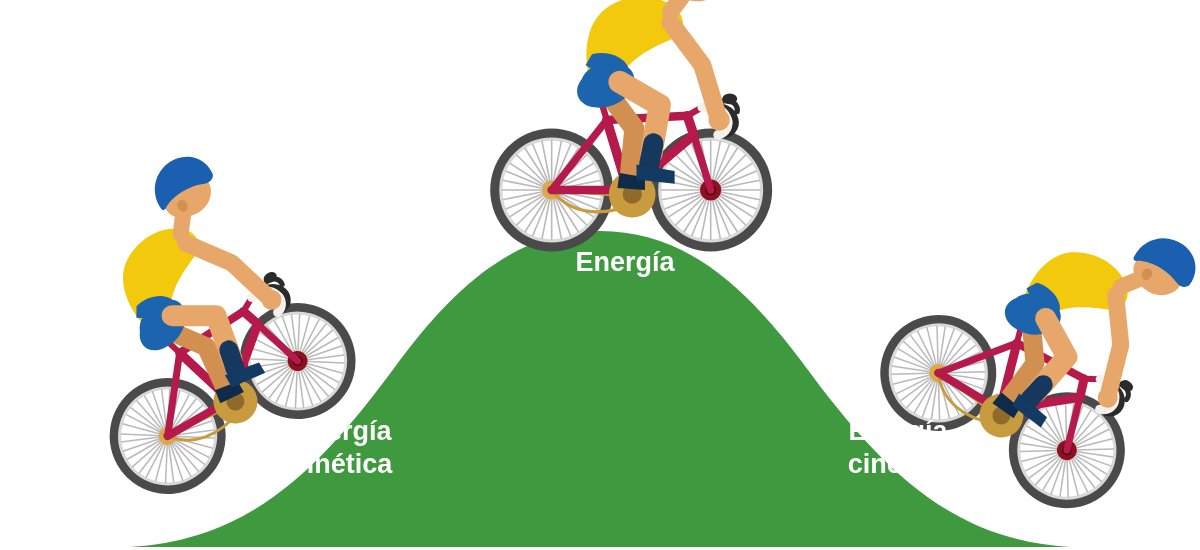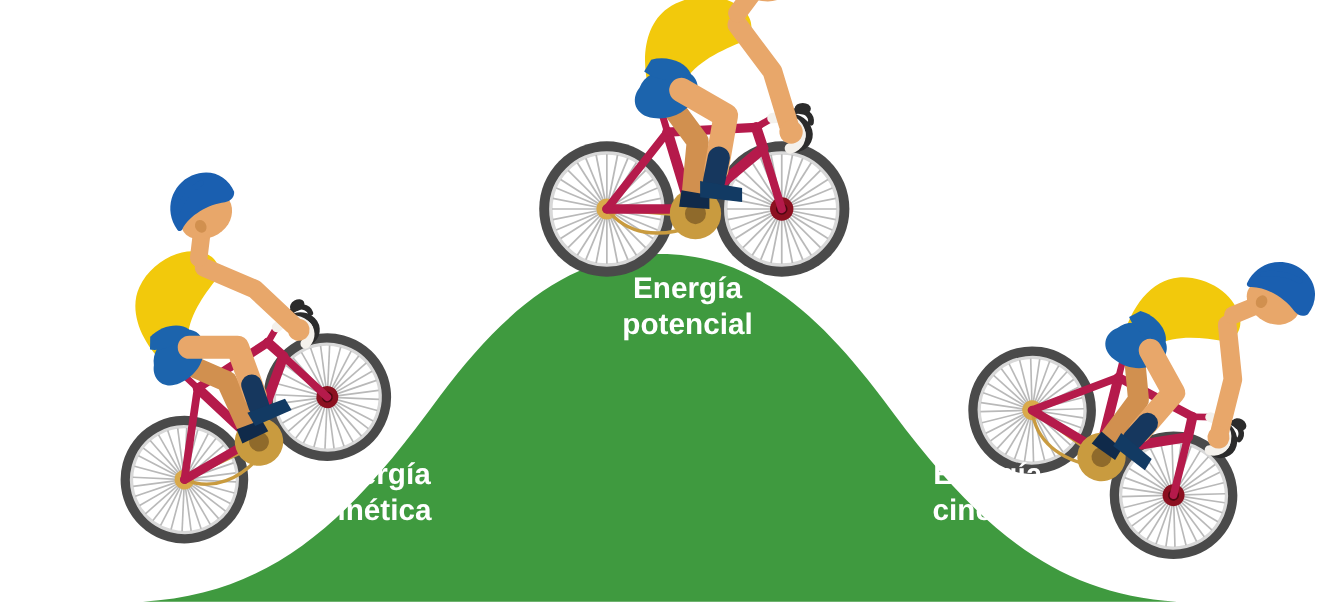--- a/index.html
+++ b/index.html
@@ -240,21 +240,20 @@
       <use href="#cyclist-unit"></use>
     </g>
 
     <g id="cyclist-right-downhill" transform="translate(1000,410) rotate(31) scale(1.0)">
       <use href="#cyclist-unit"></use>
     </g>
   </svg>
 
   <div class="label" id="label-potencial">
     <span class="ln">Energía</span>
-    <span class="ln">potencial</span>
   </div>
 
   <div class="label" id="label-cinetica-left">
     <span class="ln">Energía</span>
     <span class="ln">cinética</span>
   </div>
 
   <div class="label" id="label-cinetica-right">
     <span class="ln">Energía</span>
     <span class="ln">cinética</span>

